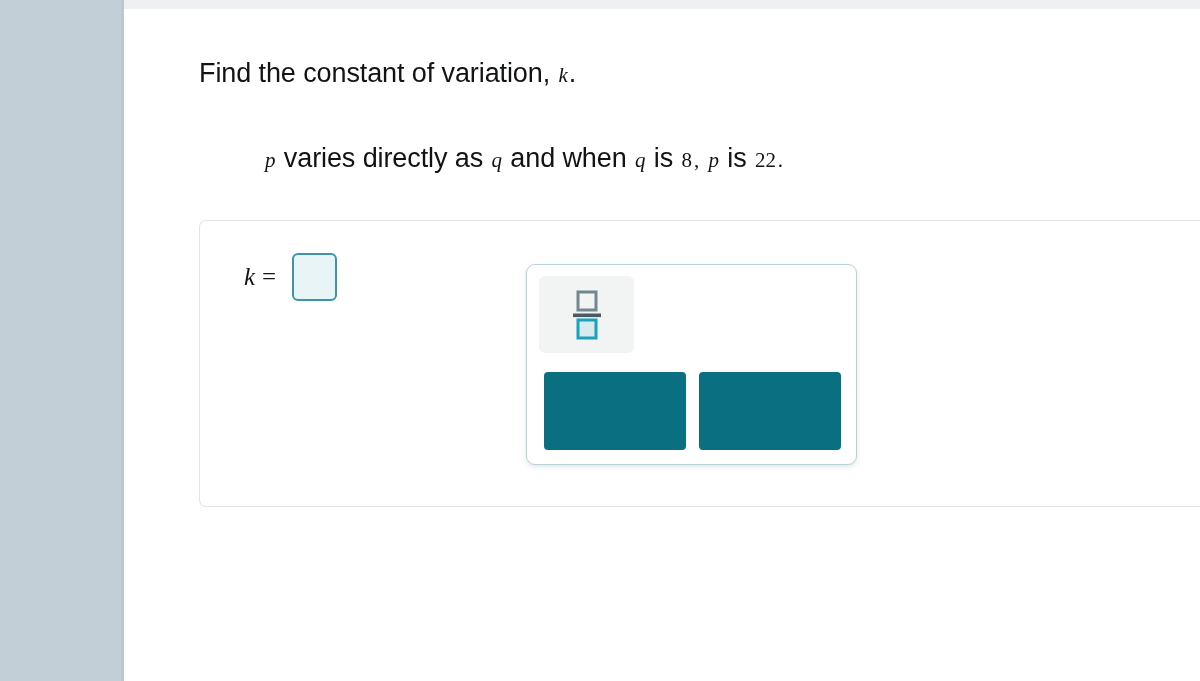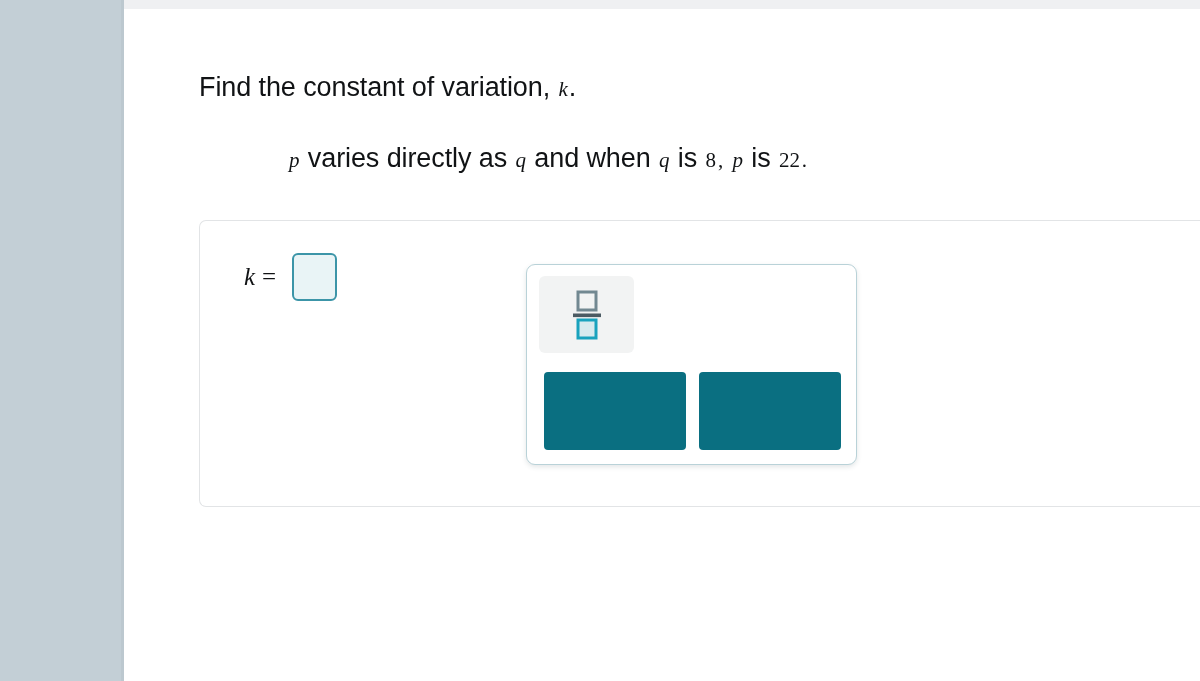--- a/index.html
+++ b/index.html
@@ -57,38 +57,37 @@
     top: 0;
     width: 1076px;
     height: 9px;
     background: #eff0f2;
   }
 
   
   #question-heading {
     position: absolute;
     left: 75px;
-    top: 70px;
+    top: 56px;
     font-size: 27px;
     line-height: 34px;
     color: #111315;
     letter-spacing: -0.1px;
     white-space: nowrap;
   }
 
   #question-body {
     position: absolute;
     left: 140px;
     top: 141px;
     font-size: 27px;
     line-height: 34px;
     color: #111315;
     letter-spacing: -0.1px;
     white-space: nowrap;
-    margin-left: 24px;
   }
 
   .mvar {
     font-family: "Liberation Serif", serif;
     font-style: italic;
     font-size: 21px;
     padding: 0 1px;
   }
   .mnum {
     font-family: "Liberation Serif", serif;

